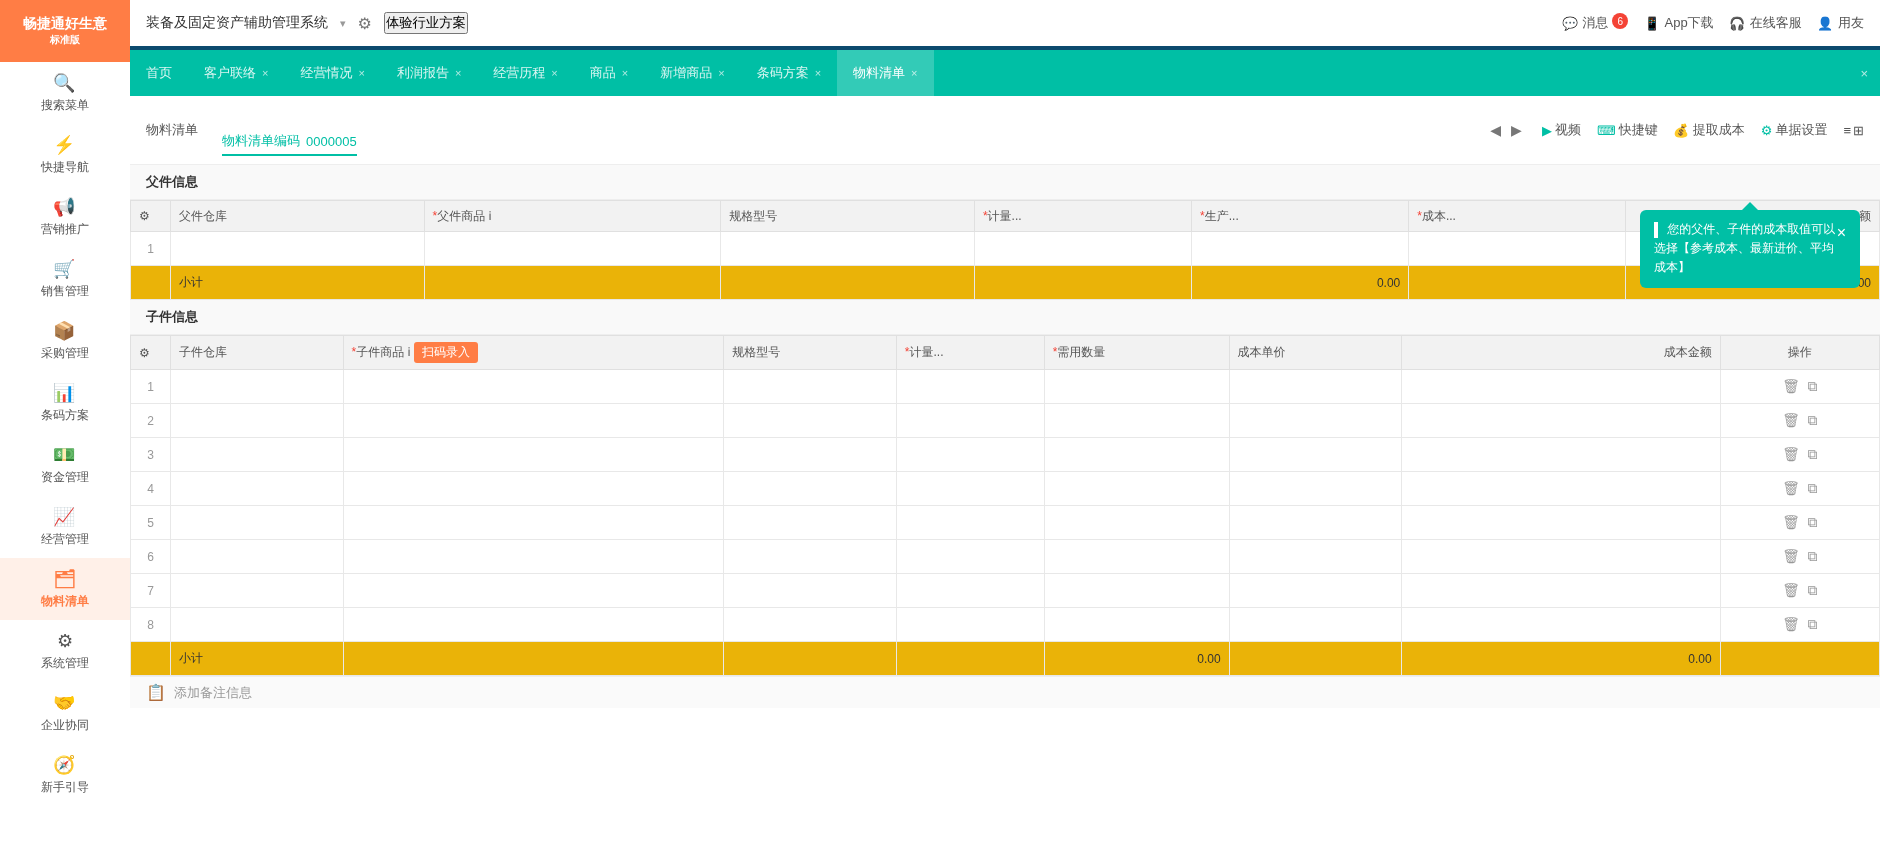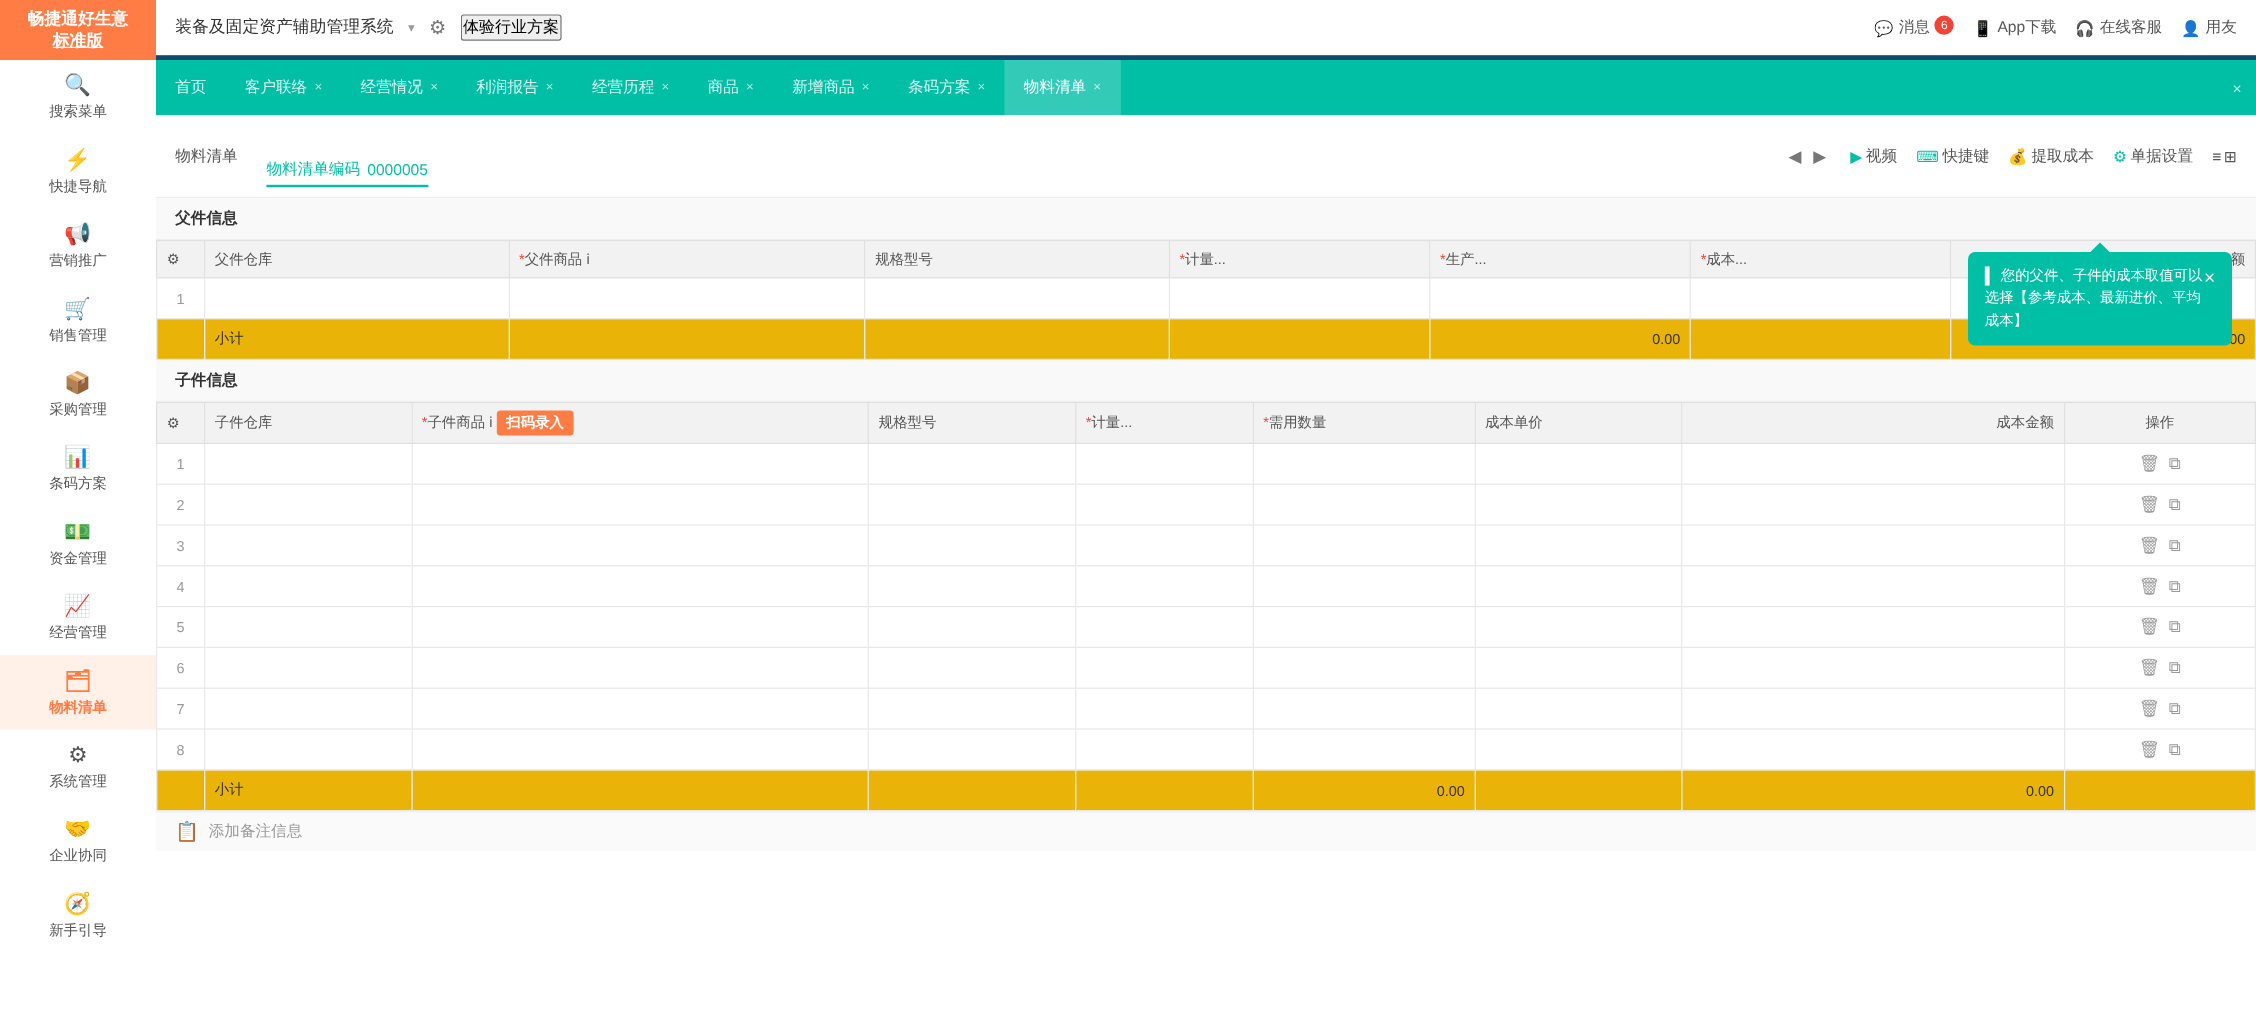--- a/index.html
+++ b/index.html
@@ -10,31 +10,31 @@
       width: 130px;
       background: #fff;
       display: flex;
       flex-direction: column;
       height: 100%;
       box-shadow: 1px 0 4px rgba(0,0,0,0.08);
       flex-shrink: 0;
     }
     .sidebar-logo {
       background: #ff7d45;
-      height: 50px;
+      height: 62px;
       display: flex;
       align-items: center;
       justify-content: center;
       flex-direction: column;
       color: #fff;
       font-size: 14px;
       font-weight: bold;
       padding: 4px;
     }
-    .sidebar-logo .sub { font-size: 14px; text-decoration: underline; }
+    .sidebar-logo .sub { font-size: 10px; }
     .sidebar-item {
       display: flex;
       flex-direction: column;
       align-items: center;
       justify-content: center;
       padding: 10px 4px;
       cursor: pointer;
       color: #555;
       font-size: 12px;
       gap: 3px;
@@ -225,21 +225,20 @@
 
     
     .scan-btn {
       background: #ff7d45;
       color: #fff;
       border: none;
       border-radius: 3px;
       padding: 2px 8px;
       font-size: 12px;
       cursor: pointer;
-      font-weight: bold;
     }
 
     
     .action-icon {
       cursor: pointer;
       color: #999;
       font-size: 14px;
       margin: 0 2px;
     }
 

